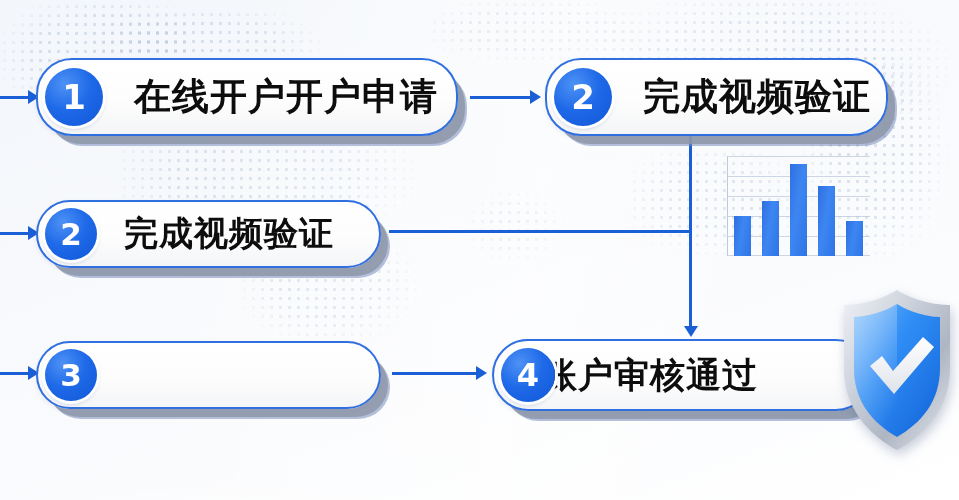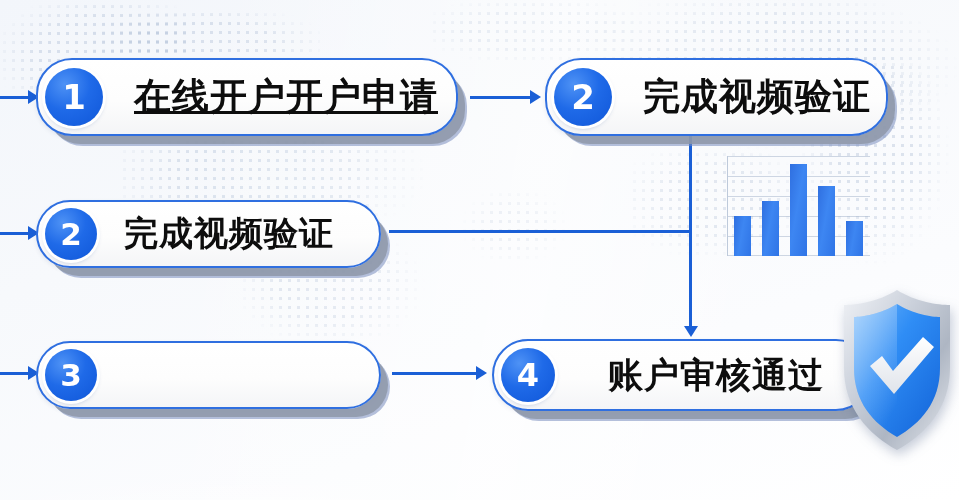--- a/index.html
+++ b/index.html
@@ -120,37 +120,37 @@
     color: #0d0d0d;
     font-weight: bold;
     white-space: nowrap;
     font-family: "DejaVu Sans", "Liberation Sans", sans-serif;
     letter-spacing: 1px;
   }
 
   
   #step-1 { left: 36px;  top: 58px;  width: 422px; height: 78px; }
   #step-1 .badge { width: 58px; height: 58px; font-size: 34px; }
-  #step-1 .step-label { margin-left: 96px; font-size: 37px; text-decoration: underline; }
+  #step-1 .step-label { margin-left: 96px; font-size: 37px; }
 
   #step-2 { left: 545px; top: 58px;  width: 343px; height: 78px; }
   #step-2 .badge { width: 58px; height: 58px; font-size: 34px; }
   #step-2 .step-label { margin-left: 96px; font-size: 37px; }
 
   #step-3 { left: 36px;  top: 200px; width: 345px; height: 68px; }
   #step-3 .badge { width: 52px; height: 52px; font-size: 31px; }
   #step-3 .step-label { margin-left: 86px; font-size: 34px; }
 
   #step-4 { left: 36px;  top: 341px; width: 345px; height: 68px; }
   #step-4 .badge { width: 52px; height: 52px; font-size: 31px; }
   #step-4 .step-label { margin-left: 86px; font-size: 34px; }
 
   #step-5 { left: 492px; top: 339px; width: 380px; height: 72px; }
   #step-5 .badge { width: 54px; height: 54px; font-size: 32px; }
-  #step-5 .step-label { margin-left: 114px; font-size: 35px; }
+  #step-5 .step-label { margin-left: 48px; font-size: 35px; }
 
   
   #bar-chart {
     position: absolute;
     left: 722px;
     top: 152px;
     width: 148px;
     height: 108px;
   }
   .chart-grid {

